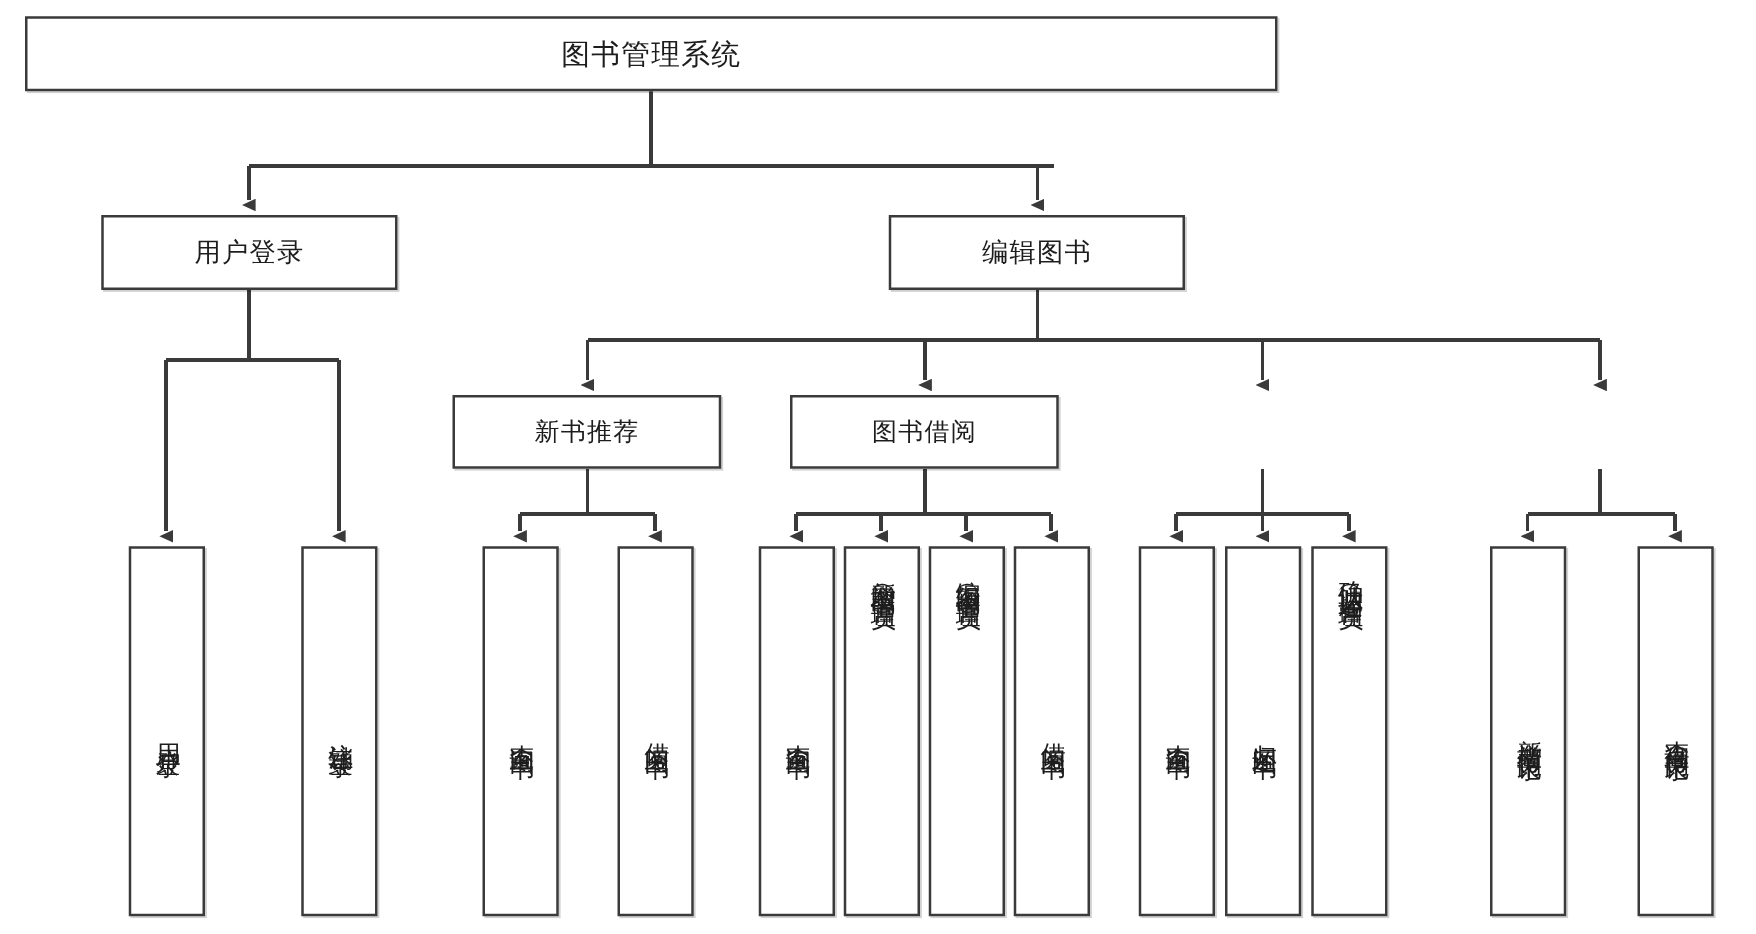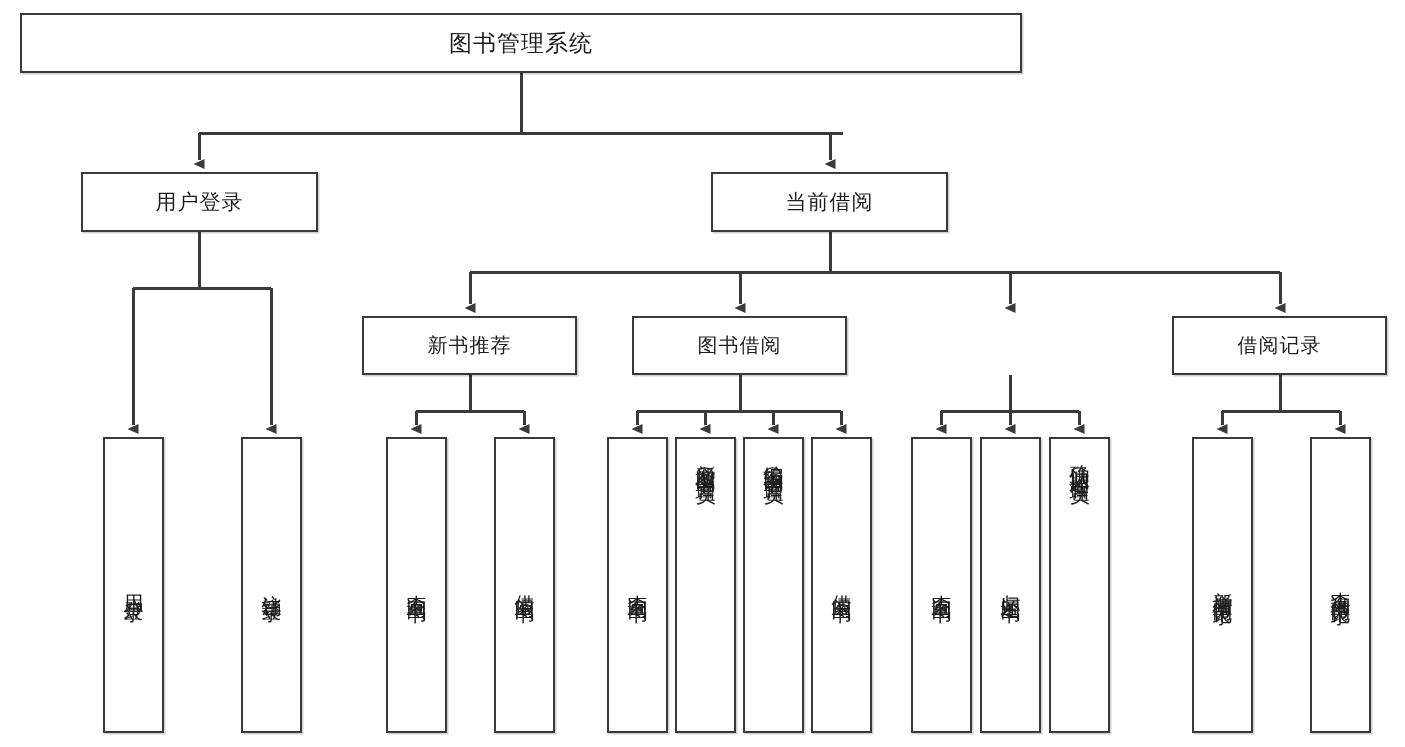--- a/index.html
+++ b/index.html
@@ -130,28 +130,27 @@
       <path d="M1222,411 L1340,411"></path>
       <path d="M1222,411 L1222,425" marker-end="url(#arrow)"></path>
       <path d="M1340,411 L1340,425" marker-end="url(#arrow)"></path>
     </g>
   </svg>
 
   <div class="node node-root" style="left:20px; top:13px; width:1002px; height:60px;">图书管理系统</div>
 
   <div class="node node-l2" style="left:81px; top:172px; width:237px; height:60px;">用户登录</div>
 
-  <div class="node node-l2" style="left:711px; top:172px; width:237px; height:60px;">当前借阅</div>
+  <div class="node node-l2" style="left:711px; top:172px; width:237px; height:60px;">编辑图书</div>
 
   <div class="node node-l3" style="left:362px; top:316px; width:215px; height:59px;">新书推荐</div>
 
   <div class="node node-l3" style="left:632px; top:316px; width:215px; height:59px;">图书借阅</div>
 
 
-  <div class="node node-l3" style="left:1172px; top:316px; width:215px; height:59px;">借阅记录</div>
 
   <div class="node node-leaf leaf-center" style="left:103px; top:437px; width:61px; height:296px;">
     <span class="vlabel">用户登录</span>
   </div>
 
   <div class="node node-leaf leaf-center" style="left:241px; top:437px; width:61px; height:296px;">
     <span class="vlabel">注销登录</span>
   </div>
 
   <div class="node node-leaf leaf-center" style="left:386px; top:437px; width:61px; height:296px;">

